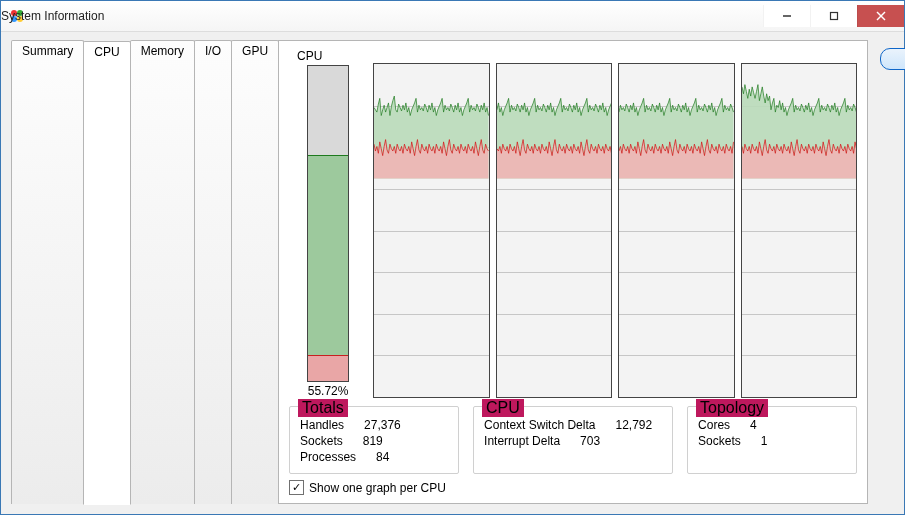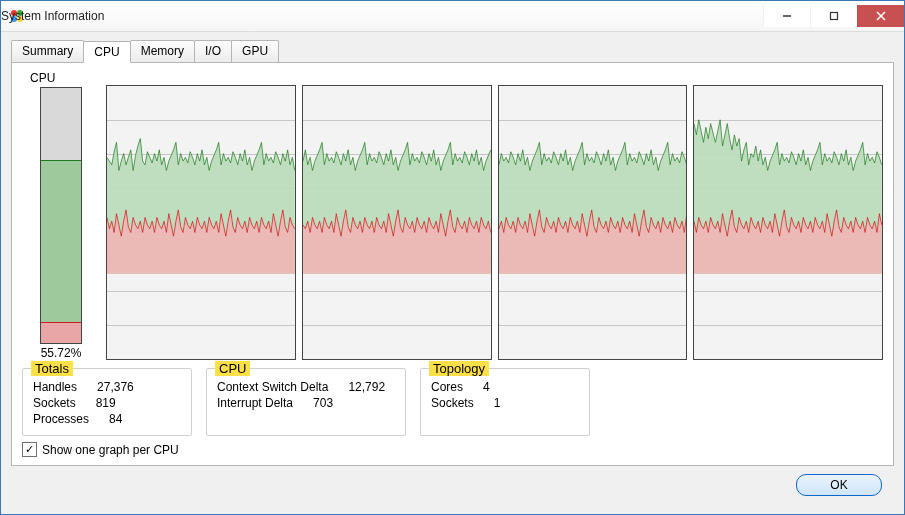--- a/index.html
+++ b/index.html
@@ -5,39 +5,39 @@
   html,body{margin:0;padding:0;font-family:"Segoe UI",Tahoma,sans-serif;font-size:12px;color:#000;background:#fff}
   .window{width:905px;height:515px;border:1px solid #3a78b5;box-sizing:border-box;background:#f0f0f0;display:flex;flex-direction:column;position:relative}
   .titlebar{height:30px;background:linear-gradient(#fff,#f5f5f5);border-bottom:1px solid #ddd;display:flex;align-items:center;position:relative}
   .titlebar .icon{width:16px;height:16px;margin:0 6px 0 8px}
   .titlebar .title{position:absolute;left:0;right:0;font-size:12px;color:#222;pointer-events:none}
   .winbtns{margin-left:auto;display:flex;height:22px}
   .winbtn{width:46px;height:22px;display:flex;align-items:center;justify-content:center;border-left:1px solid rgba(0,0,0,.05)}
   .winbtn.min,.winbtn.max{background:#fff}
   .winbtn.close{background:#C75050;color:#fff}
   .winbtn svg{display:block}
-  .client{flex:1;padding:8px 10px 10px 10px;display:flex;flex-direction:column}
+  .client{flex:1;padding:8px 10px 10px 10px;display:flex;flex-direction:row}
   .tabs{display:flex;gap:0;margin-bottom:0;position:relative;z-index:2}
   .tab{padding:3px 10px;border:1px solid #b5b5b5;border-bottom:none;background:linear-gradient(#fdfdfd,#ececec);font-size:12px;margin-right:-1px;border-radius:2px 2px 0 0;cursor:default}
   .tab.active{background:#fff;position:relative;top:1px;border-bottom:1px solid #fff}
   .panel{flex:1;border:1px solid #b5b5b5;background:#fff;padding:8px 10px 8px 10px;display:flex;flex-direction:column;position:relative;z-index:1}
   .charts{flex:1;display:flex;gap:6px}
   .barcol{width:78px;display:flex;flex-direction:column;align-items:center}
   .fieldset-label{font-size:12px;color:#000;align-self:flex-start;margin:0 0 2px 8px}
   .bar-outer{flex:1;width:42px;border:1px solid #444;background:#d9d9d9;position:relative;box-sizing:border-box}
   .bar-green{position:absolute;left:0;right:0;background:#9dc99d;border-top:1px solid #1e7a1e}
   .bar-red{position:absolute;left:0;right:0;background:#e9a6a6;border-top:1px solid #c82020}
   .bar-pct{margin-top:2px;font-size:12px}
   .graphs{flex:1;display:flex;gap:6px;margin-top:14px}
   .graph{flex:1;border:1px solid #444;background:#f3f3f3;position:relative;overflow:hidden}
   .graph .gridline{position:absolute;left:0;right:0;height:1px;background:#c6c6c6}
   .graph svg{position:absolute;inset:0}
   .stats{display:flex;gap:14px;margin-top:8px}
   .group{border:1px solid #d0d0d0;border-radius:2px;padding:10px 10px 8px 10px;position:relative;min-width:160px;box-sizing:border-box}
-  .group .legend{position:absolute;top:-8px;left:8px;background:#fde047;padding:0 4px;font-size:13px}
+  .group .legend{position:absolute;top:-8px;left:8px;background:#be185d;padding:0 4px;font-size:16px}
   .kv{display:flex;gap:20px;line-height:16px}
   .chkrow{margin-top:6px;display:flex;align-items:flex-end;gap:5px}
   .chk{width:13px;height:13px;border:1px solid #707070;background:#fff;display:inline-flex;align-items:center;justify-content:center}
   .chk.checked::after{content:"✓";font-size:11px;line-height:11px}
   .footer{display:flex;justify-content:flex-end;padding:8px 12px}
   .okbtn{min-width:86px;height:22px;border:1px solid #0e66c9;background:linear-gradient(#eaf3fc,#cfe6fb);font-size:12px;border-radius:10px;padding:0 10px}
 </style>
 </head>
 <body>
 

